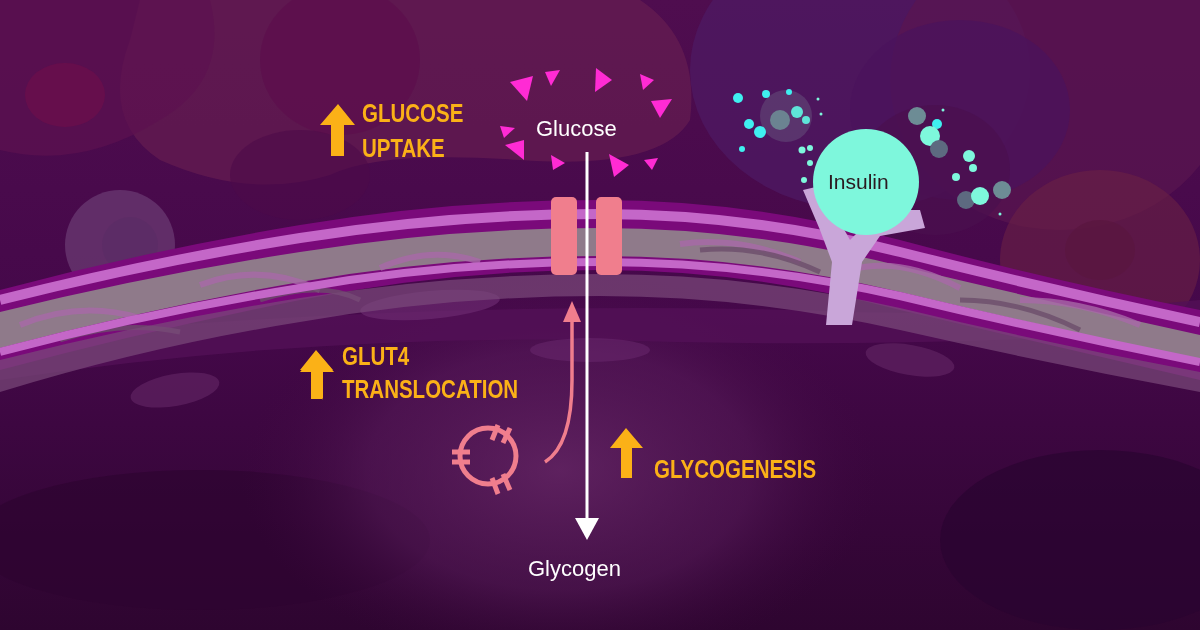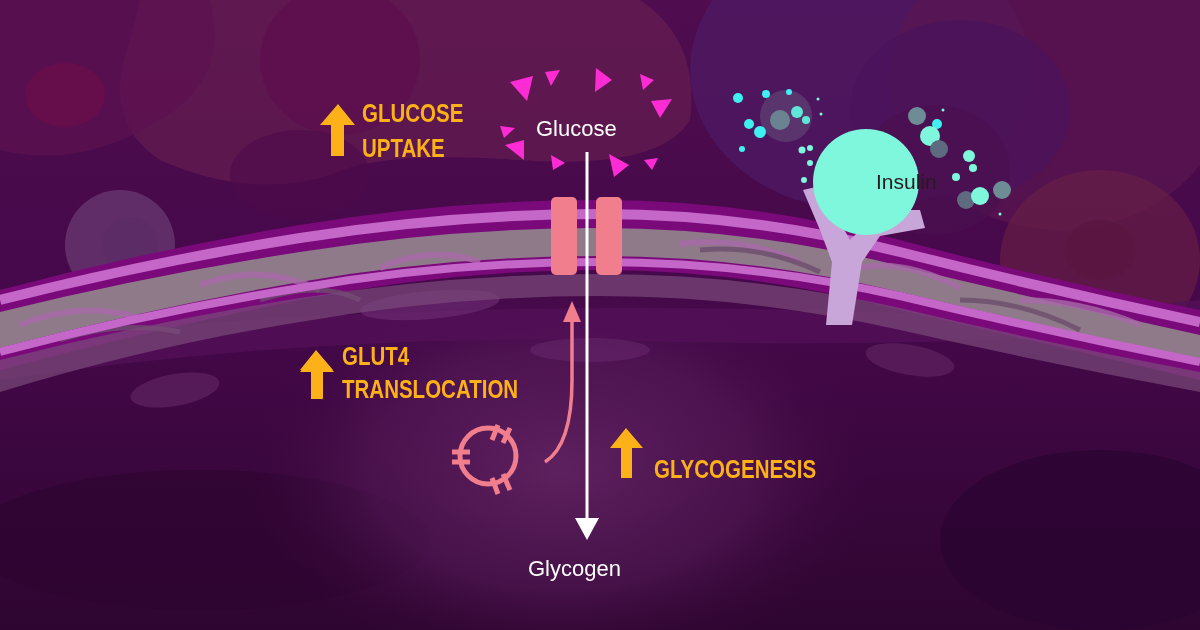--- a/index.html
+++ b/index.html
@@ -141,21 +141,21 @@
       <path d="M320,125 L338,104 L355,125 L344,125 L344,156 L331,156 L331,125 Z"></path>
       <path d="M300,372 L317,352 L334,372 L323,372 L323,400 L311,372 Z"></path>
       <path d="M300,370 L316,350 L333,370 L322,370 L322,399 L311,399 L311,370 Z"></path>
       <path d="M610,448 L626,428 L643,448 L632,448 L632,478 L621,478 L621,448 Z"></path>
     </g>
   </svg>
 
   
   <div class="white-label" style="left:536px; top:116px;">Glucose</div>
   <div class="white-label" style="left:528px; top:556px;text-align:right;">Glycogen</div>
-  <div class="insulin-label" style="left:876px; top:170px;text-align:center;">Insulin</div>
+  <div class="insulin-label" style="left:828px; top:170px;text-align:center;">Insulin</div>
 
   <div>
     <div class="orange-label" style="left:362px; top:98px;">GLUCOSE</div>
     <div class="orange-label" style="left:362px; top:133px;">UPTAKE</div>
   </div>
 
   <div>
     <div class="orange-label" style="left:342px; top:341px;">GLUT4</div>
     <div class="orange-label" style="left:342px; top:374px;">TRANSLOCATION</div>
   </div>

